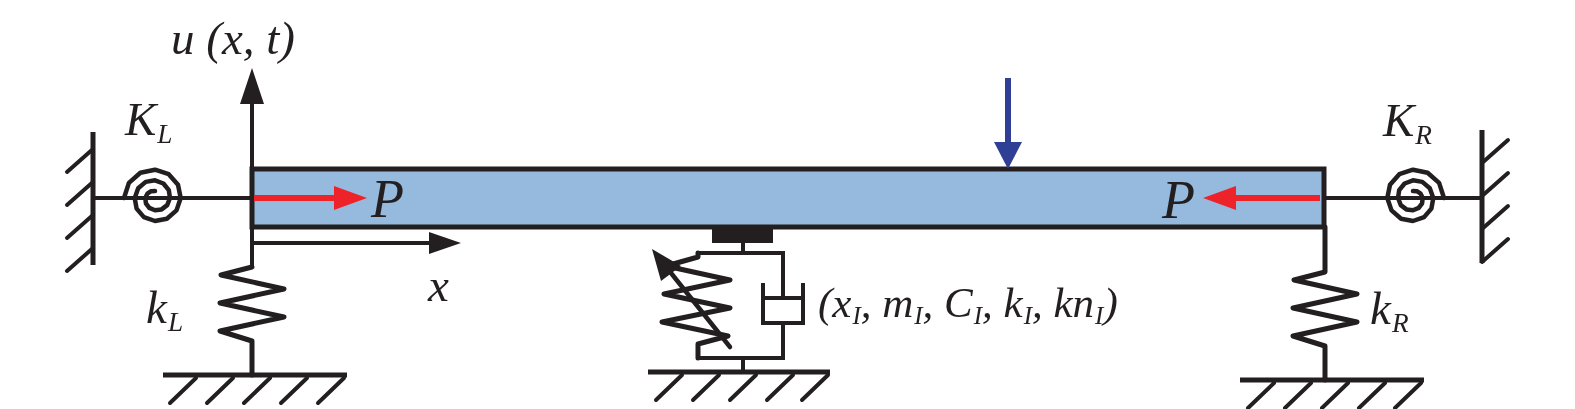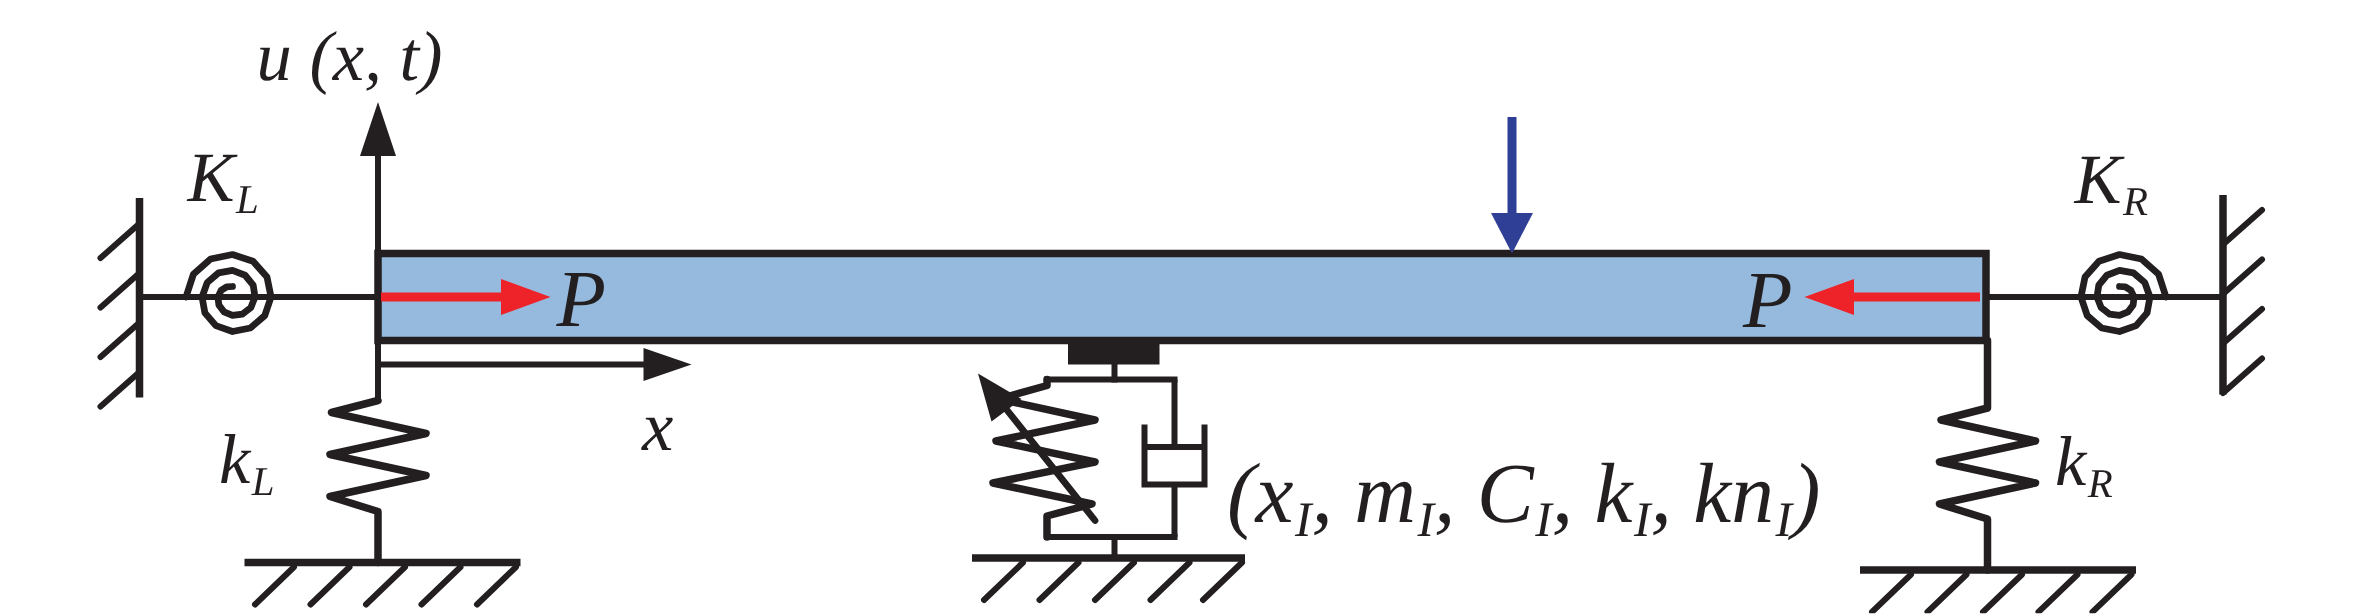--- a/index.html
+++ b/index.html
@@ -38,21 +38,21 @@
     user-select:none;
   }
   .lbl sub{
     font-size:0.58em;
     font-style:italic;
     vertical-align:-0.28em;
     margin-left:1px;
   }
   .fs47{font-size:47px;}
   .fs54{font-size:54px;}
-  .fs43{font-size:57px;margin-top:20px;}
+  .fs43{font-size:43px;}
 </style>
 </head>
 <body>
 
 <div id="canvas">
 
   <svg id="figure-svg" viewBox="0 0 1575 409">
 
     <g>
       <line class="ln w5" x1="93" y1="132" x2="93" y2="265"></line>

